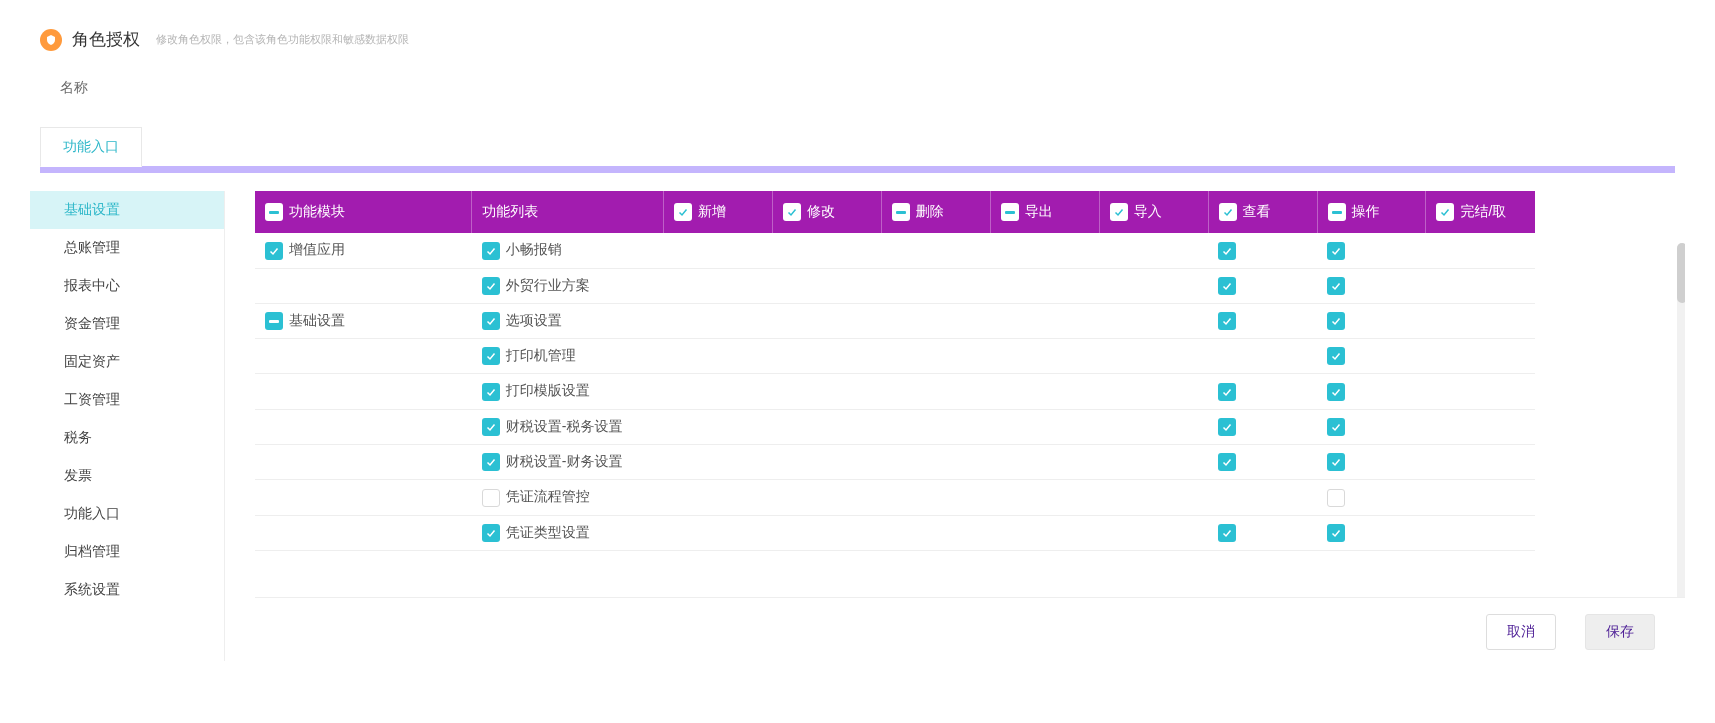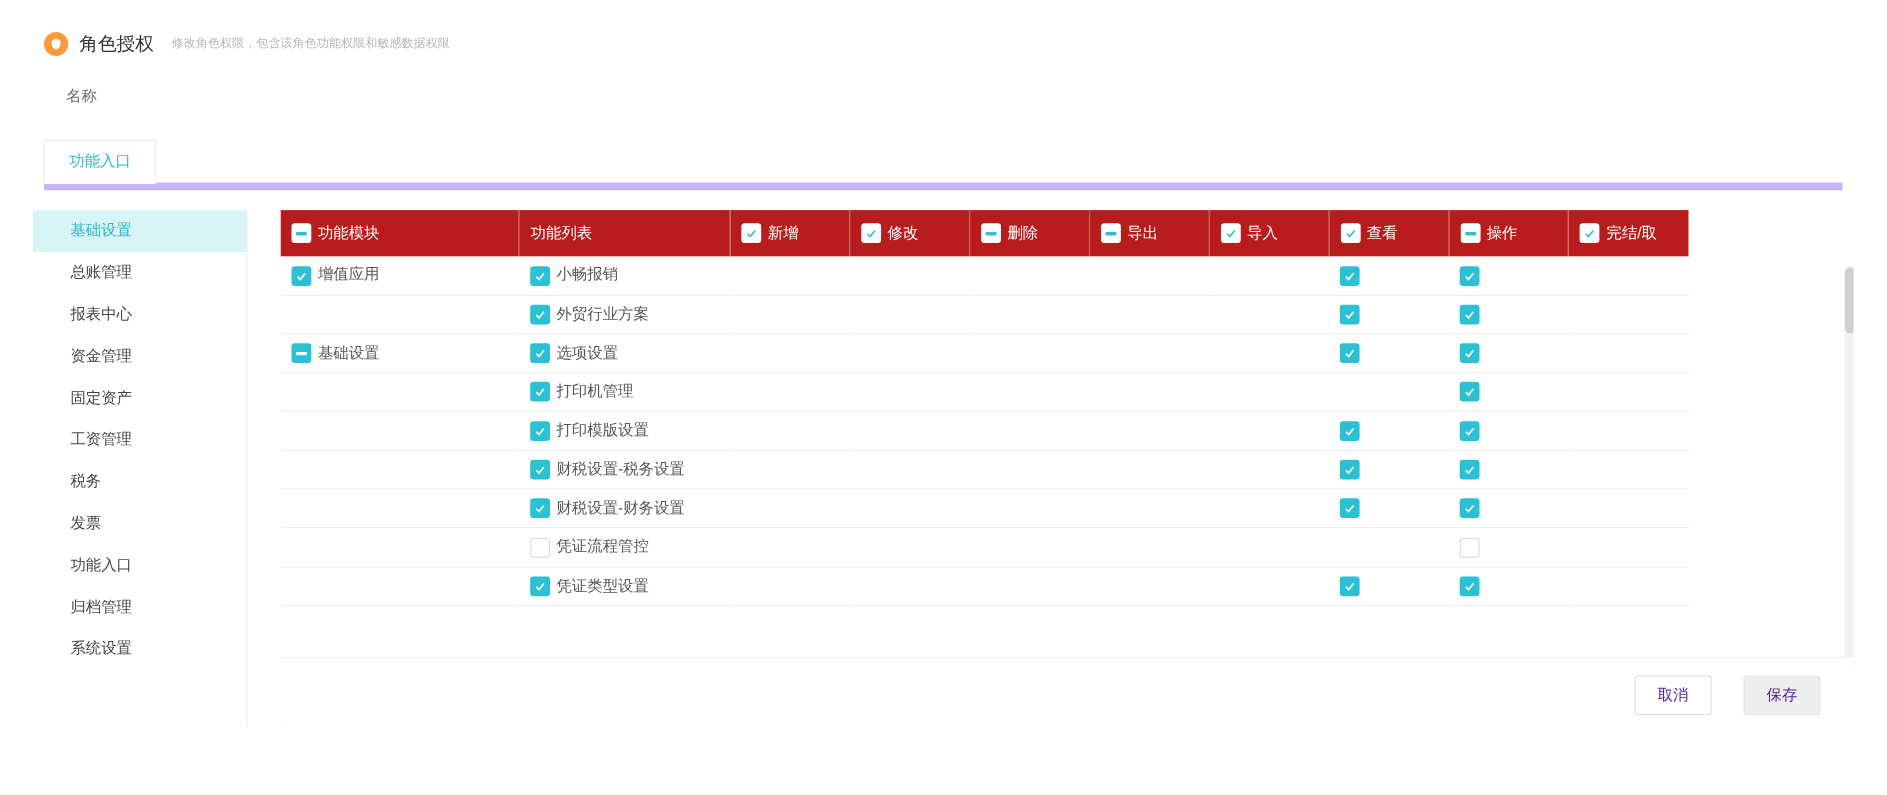--- a/index.html
+++ b/index.html
@@ -22,21 +22,21 @@
   .body { display: flex; margin: 18px 0 0 30px; height: 470px; }
 
   .sidebar { width: 195px; border-right: 1px solid #eee; padding-top: 0; }
   .sidebar-item { padding: 10px 0 10px 34px; font-size: 14px; color: #444; cursor: pointer; }
   .sidebar-item.active { background: #d7f4f7; color: #2db7c9; }
 
   .main { flex: 1; margin-left: 30px; margin-right: 30px; display: flex; flex-direction: column; position: relative; }
 
   .table-wrap { overflow: hidden; position: relative; flex: 1; }
   table { border-collapse: collapse; width: 1280px; table-layout: fixed; }
-  th { background: #b91c1c; color: #fff; font-weight: normal; text-align: left; padding: 12px 10px; font-size: 14px; border-right: 1px solid rgba(255,255,255,0.3); white-space: nowrap; }
+  th { background: #a21caf; color: #fff; font-weight: normal; text-align: left; padding: 12px 10px; font-size: 14px; border-right: 1px solid rgba(255,255,255,0.3); white-space: nowrap; }
   th:last-child { border-right: none; }
   td { padding: 8px 10px; border-bottom: 1px solid #eee; font-size: 14px; color: #555; white-space: nowrap; vertical-align: middle; }
   .col-module { width: 215px; }
   .col-func { width: 190px; }
   .col-sm { width: 108px; }
 
   .cbx { display: inline-flex; align-items: center; justify-content: center; width: 18px; height: 18px; border-radius: 3px; vertical-align: middle; margin-right: 6px; cursor: pointer; }
   .cbx.checked { background: #2bc0d3; }
   .cbx.checked svg { width: 12px; height: 12px; stroke: #fff; stroke-width: 3; fill: none; }
   .cbx.indet { background: #2bc0d3; }

